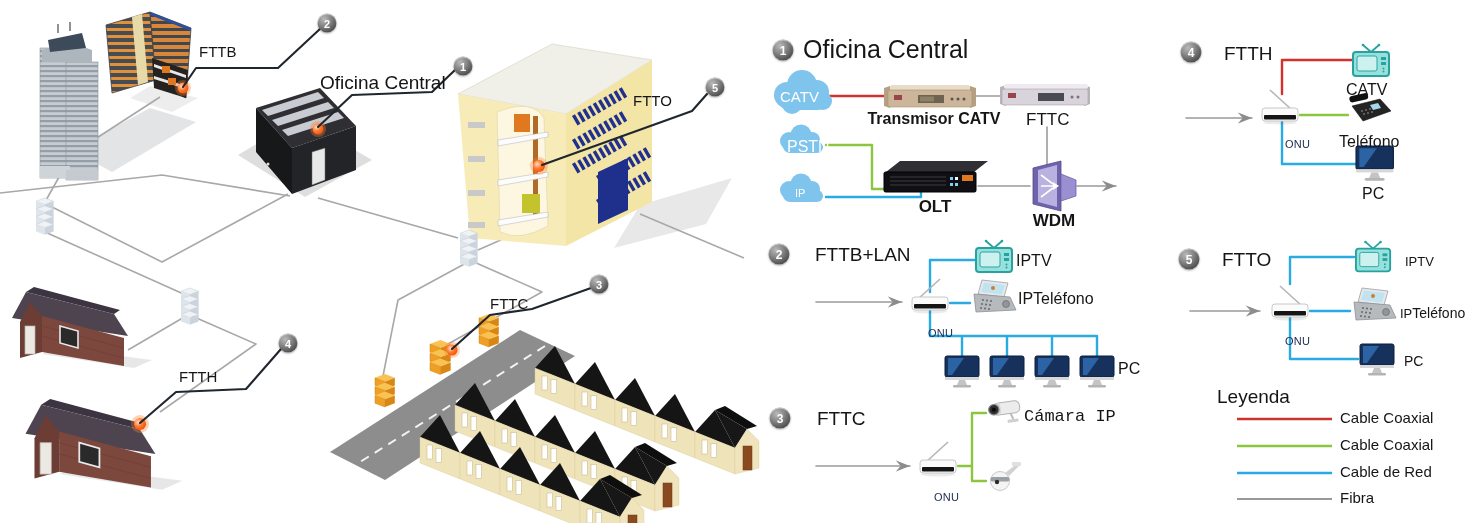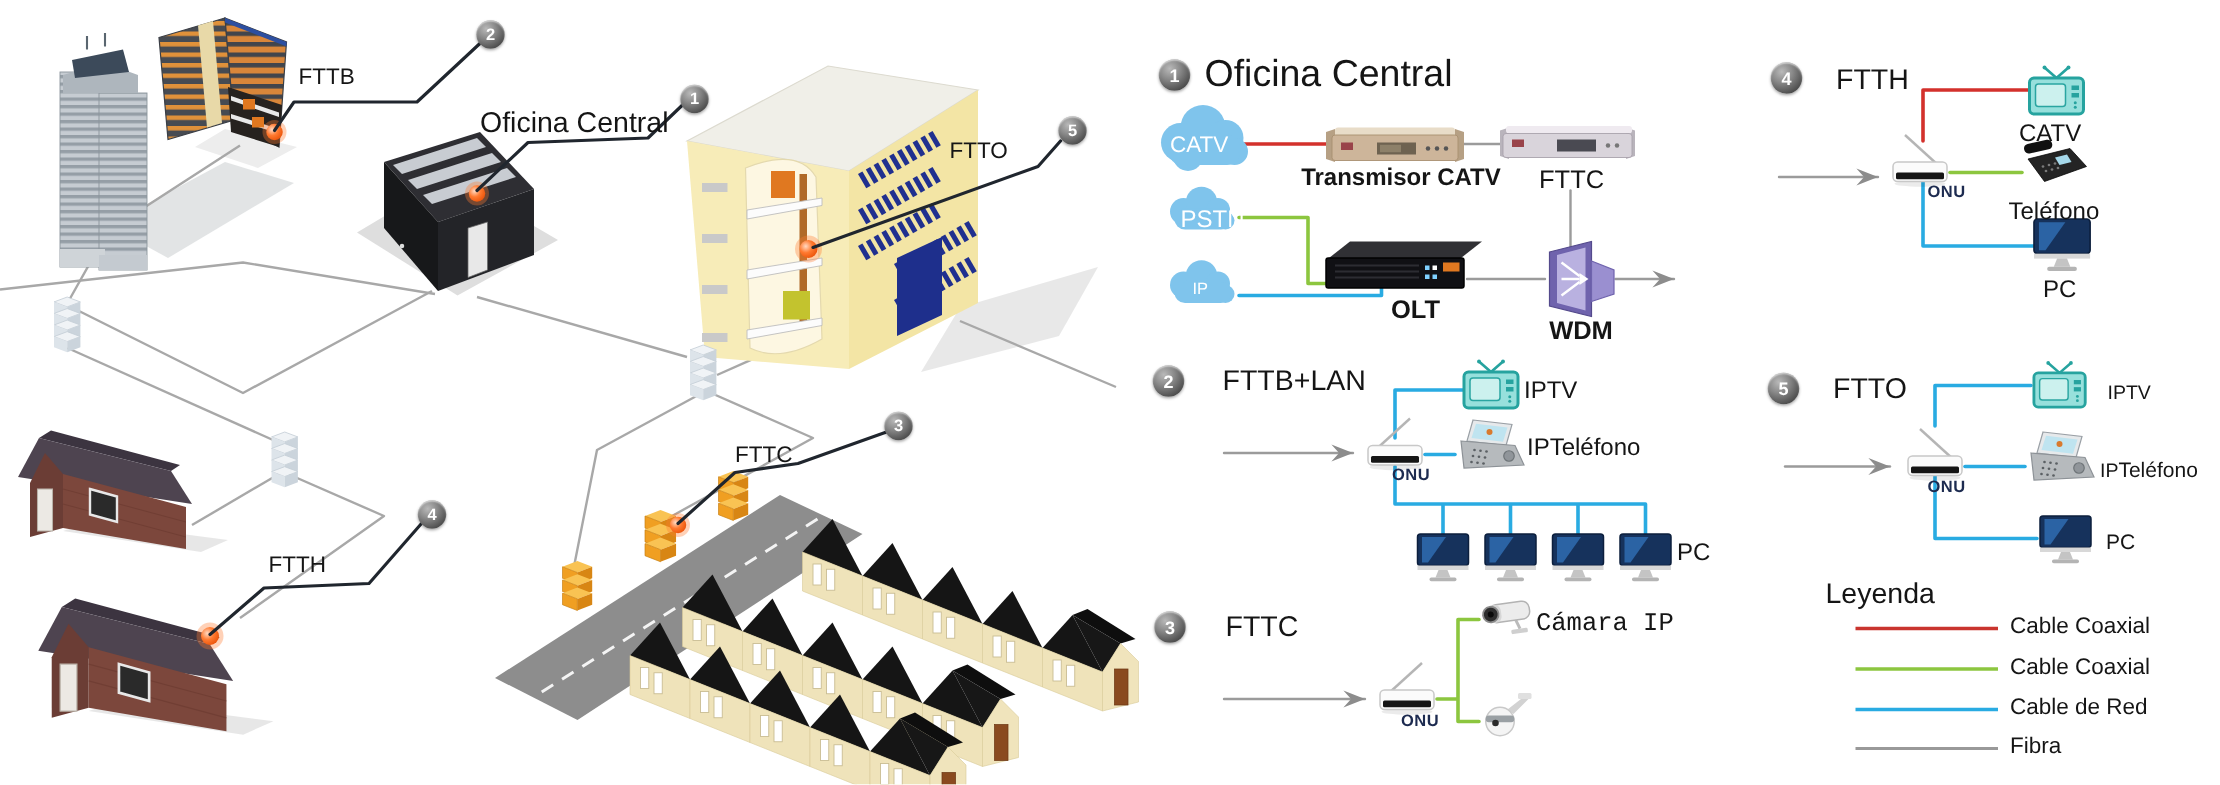--- a/index.html
+++ b/index.html
@@ -3,21 +3,21 @@
 <meta charset="utf-8">
 <style>
   html,body{margin:0;padding:0;background:#fff;}
   .stage{position:relative;width:1480px;height:523px;background:#fff;overflow:hidden;
          font-family:"Liberation Sans",sans-serif;color:#111;}
   .art{position:absolute;left:0;top:0;}
   .lbl{position:absolute;white-space:nowrap;color:#151515;line-height:1;}
   .b{font-weight:normal;}
   .ctr{text-align:center;font-weight:bold;}
   .white{color:#fff;}
-  .onu-lbl{font-size:11px;font-weight:bold;color:#1d2b50;letter-spacing:.3px;}
+  .onu-lbl{font-size:11px;font-weight:normal;color:#1d2b50;letter-spacing:.3px;margin-top:16px;}
   .badge{position:absolute;border-radius:50%;
          background:radial-gradient(circle at 35% 30%,#b9b9b9 0%,#8a8a8a 35%,#4f4f4f 75%,#383838 100%);
          box-shadow:0 1px 2px rgba(0,0,0,.35), inset 0 1px 1px rgba(255,255,255,.55);
          display:flex;align-items:center;justify-content:center;color:#fff;font-weight:bold;
          transform:translate(-50%,-50%);}
   .b-sm{width:19px;height:19px;font-size:11px;}
   .b-lg{width:21px;height:21px;font-size:12px;}
   .w{fill:none;stroke-linecap:round;stroke-linejoin:round;}
   .w-red{stroke:#d3312c;stroke-width:2.4;}
   .w-green{stroke:#8cc63f;stroke-width:2.4;}
@@ -465,21 +465,21 @@
 
 <div class="badge b-lg" style="left:783px;top:50px;">
       <span>1</span>
     </div>
 <span class="lbl b" style="left:803px;top:37px;font-size:25px;">Oficina Central</span>
 <span class="lbl b white" style="left:780px;top:89px;font-size:15px;">CATV</span>
 <span class="lbl b white" style="left:787px;top:139px;font-size:16px;">PSTN</span>
 <span class="lbl b white" style="left:795px;top:188px;font-size:11px;">IP</span>
 <span class="lbl ctr" style="left:852px;top:111px;width:164px;font-size:16px;">Transmisor CATV</span>
 <span class="lbl" style="left:1026px;top:111px;font-size:17px;">FTTC</span>
-<span class="lbl ctr" style="left:910px;top:198px;width:50px;font-size:17px;text-align:right;">OLT</span>
+<span class="lbl ctr" style="left:910px;top:198px;width:50px;font-size:17px;">OLT</span>
 <span class="lbl ctr" style="left:1026px;top:212px;width:56px;font-size:17px;">WDM</span>
 
 <div class="badge b-lg" style="left:779px;top:254px;">
       <span>2</span>
     </div>
 <span class="lbl b" style="left:815px;top:245px;font-size:19px;">FTTB+LAN</span>
 <span class="lbl onu-lbl" style="left:928px;top:312px;">ONU</span>
 <span class="lbl" style="left:1016px;top:253px;font-size:16px;">IPTV</span>
 <span class="lbl" style="left:1018px;top:291px;font-size:16px;">IPTeléfono</span>
 <span class="lbl" style="left:1118px;top:361px;font-size:16px;">PC</span>

